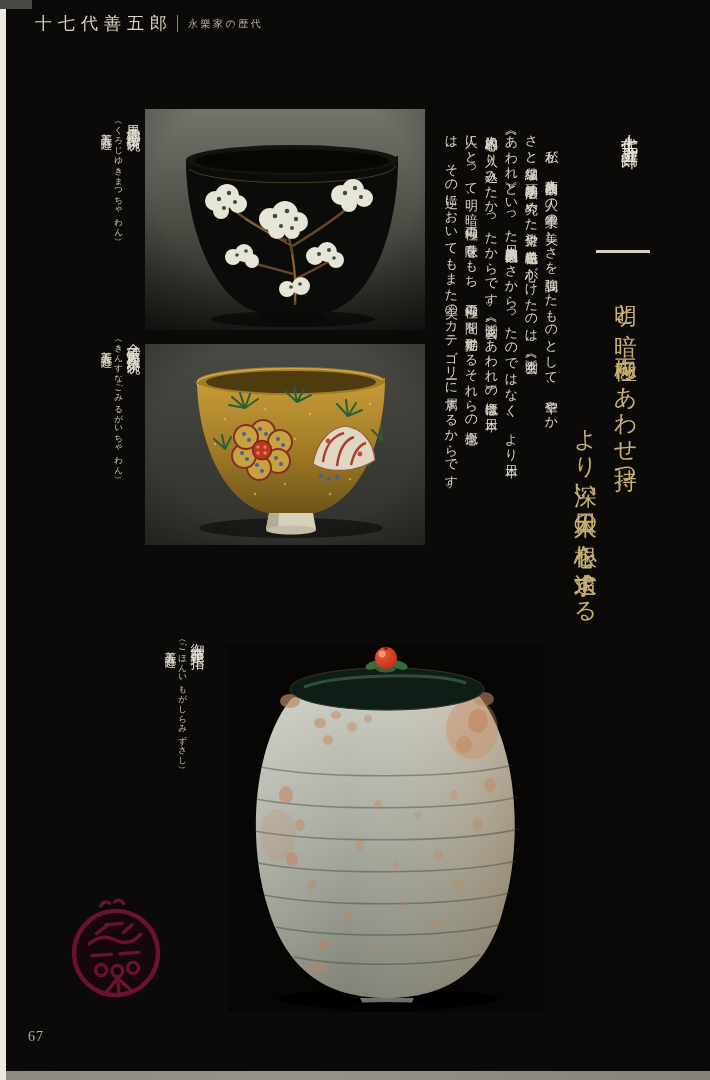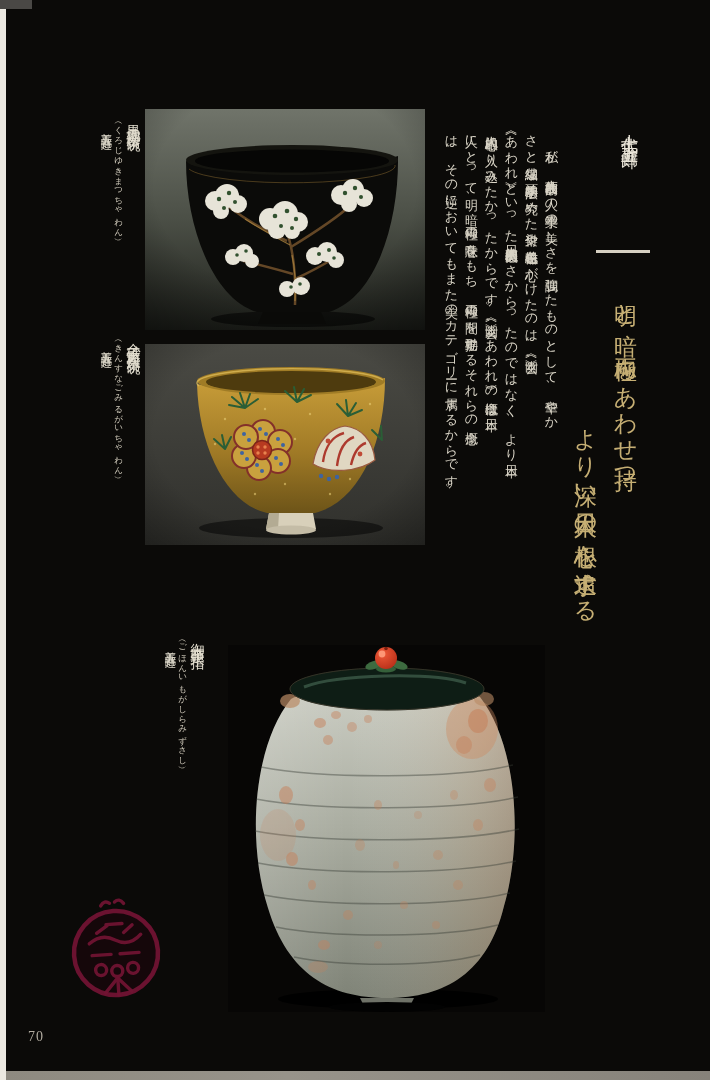--- a/index.html
+++ b/index.html
@@ -57,20 +57,25 @@
                  letter-spacing:1px; color:#b2aca0; }
 </style>
 </head>
 <body>
 
 <div id="page">
 
   <div class="left-edge"></div>
   <div class="corner-bar"></div>
 
+  <header class="header">
+    <span class="header-title">十七代善五郎</span>
+    <span class="header-divider"></span>
+    <span class="header-subtitle">永樂家の歴代</span>
+  </header>
 
   <figure class="photo photo-1">
     <svg viewBox="0 0 280 221" width="280" height="221">
       <defs>
         <linearGradient id="p1bg" x1="0" y1="0" x2="0" y2="1">
           <stop offset="0" stop-color="#70746a"></stop>
             <stop offset=".5" stop-color="#4b4f46"></stop>
             <stop offset="1" stop-color="#1e201b"></stop>
         </linearGradient>
         <radialGradient id="p1v" cx=".5" cy=".35" r=".85">
@@ -384,16 +389,16 @@
             <circle cx="46" cy="78" r="5.5"></circle>
             <circle cx="62" cy="76" r="5.5"></circle>
           <path d="M46,85 l-13,14"></path>
             <path d="M46,87 v15"></path>
             <path d="M46,85 l13,14"></path>
         </g>
       </g>
     </svg>
   </div>
 
-  <div class="page-number">70</div>
+  <div class="page-number">67</div>
 
   <div class="bottom-edge"></div>
 </div>
 
 </body></html>

